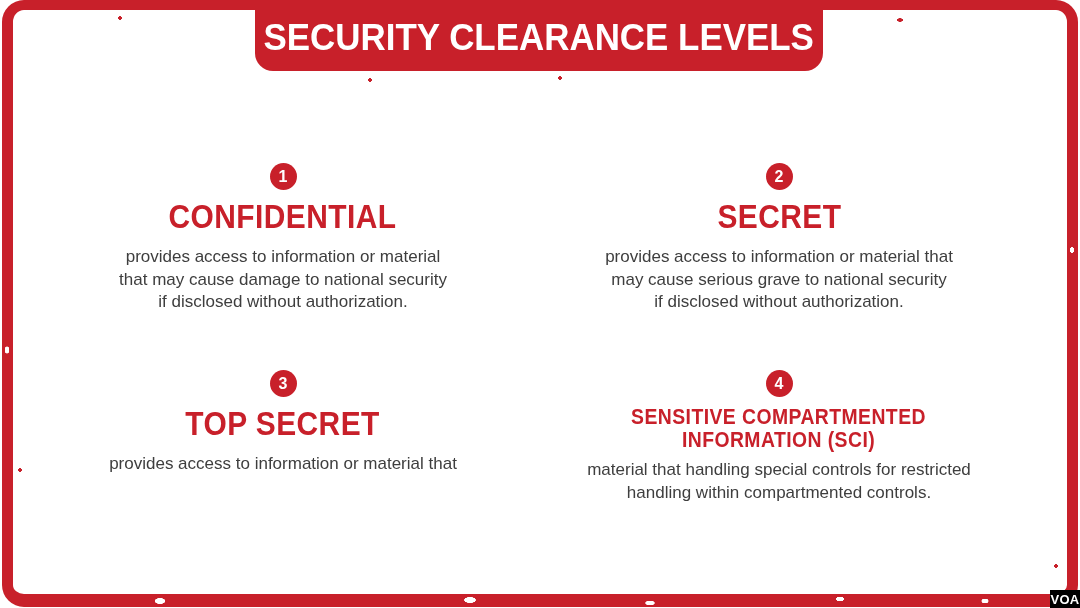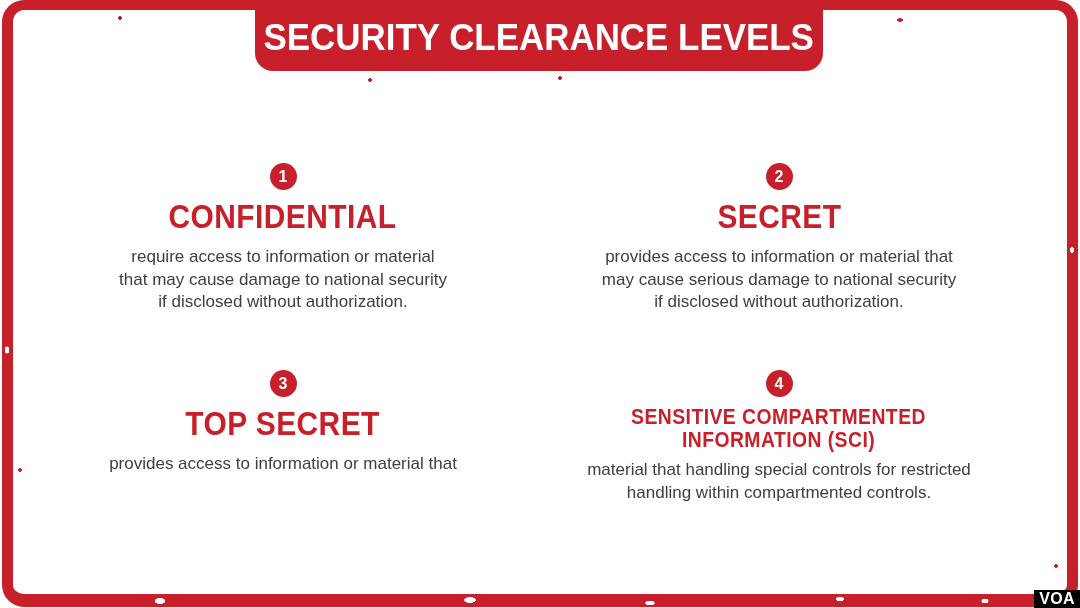--- a/index.html
+++ b/index.html
@@ -135,25 +135,25 @@
     font-size: 17px;
     line-height: 22.5px;
   }
   .desc-line { display: block; white-space: nowrap; }
 
   
   .voa-logo {
     position: absolute;
     right: 0;
     bottom: 0;
-    width: 46px;
+    width: 30px;
     height: 18px;
     background: var(--logo-bg);
     color: #ffffff;
-    font-size: 16px;
+    font-size: 13px;
     font-weight: bold;
     letter-spacing: 0.3px;
     display: flex;
     align-items: center;
     justify-content: center;
   }
 </style>
 </head>
 <body style="--accent-red: #c8202a; --text-dark: #3e3e3e; --banner-text: #ffffff; --logo-bg: #000000;">
 
@@ -167,36 +167,36 @@
   </div>
 
   <section class="level level-1">
     <div class="num-badge">
       <span>1</span>
     </div>
     <h2 class="level-name">
       <span class="name-line">CONFIDENTIAL</span>
     </h2>
     <p class="level-desc">
-      <span class="desc-line">require access to information or material</span>
+      <span class="desc-line">provides access to information or material</span>
       <span class="desc-line">that may cause damage to national security</span>
       <span class="desc-line">if disclosed without authorization.</span>
     </p>
   </section>
 
   <section class="level level-2">
     <div class="num-badge">
       <span>2</span>
     </div>
     <h2 class="level-name">
       <span class="name-line">SECRET</span>
     </h2>
     <p class="level-desc">
       <span class="desc-line">provides access to information or material that</span>
-      <span class="desc-line">may cause serious damage to national security</span>
+      <span class="desc-line">may cause serious grave to national security</span>
       <span class="desc-line">if disclosed without authorization.</span>
     </p>
   </section>
 
   <section class="level level-3">
     <div class="num-badge">
       <span>3</span>
     </div>
     <h2 class="level-name">
       <span class="name-line">TOP SECRET</span>

